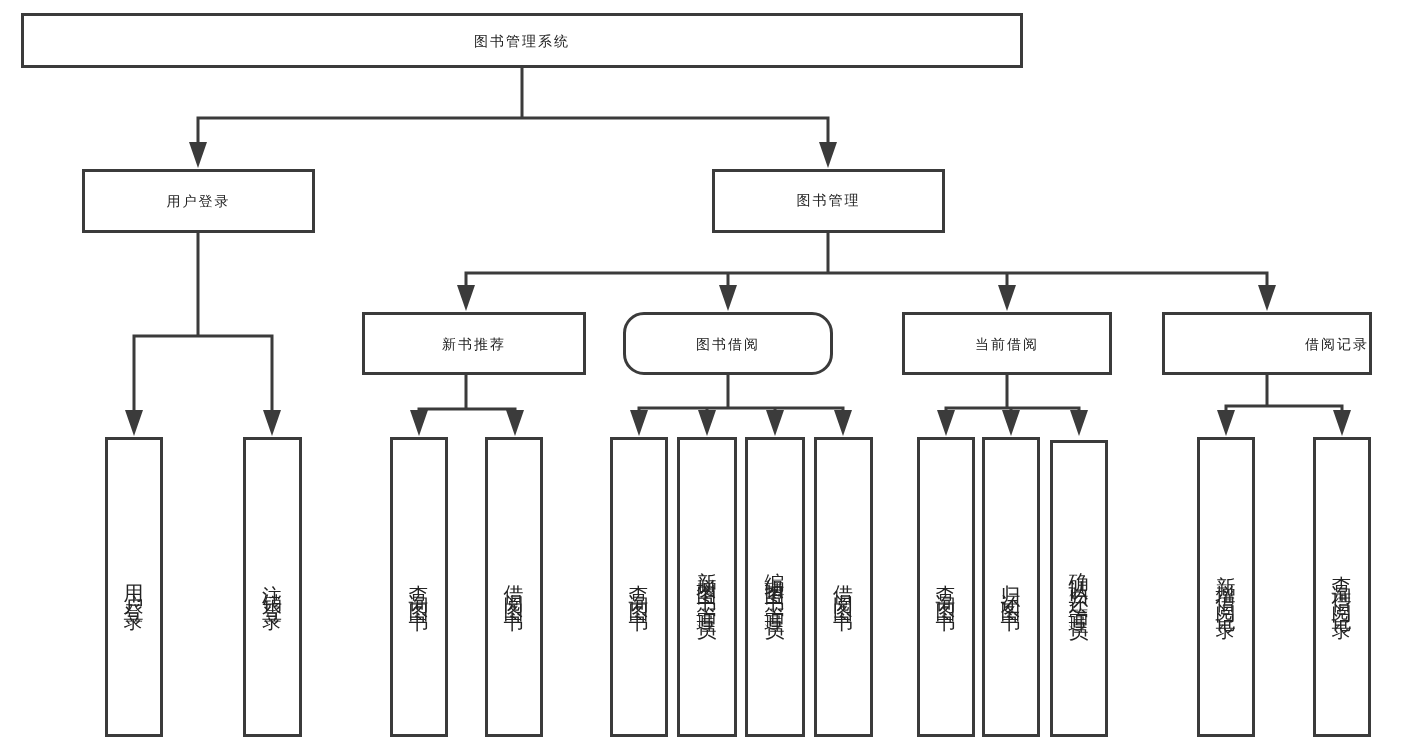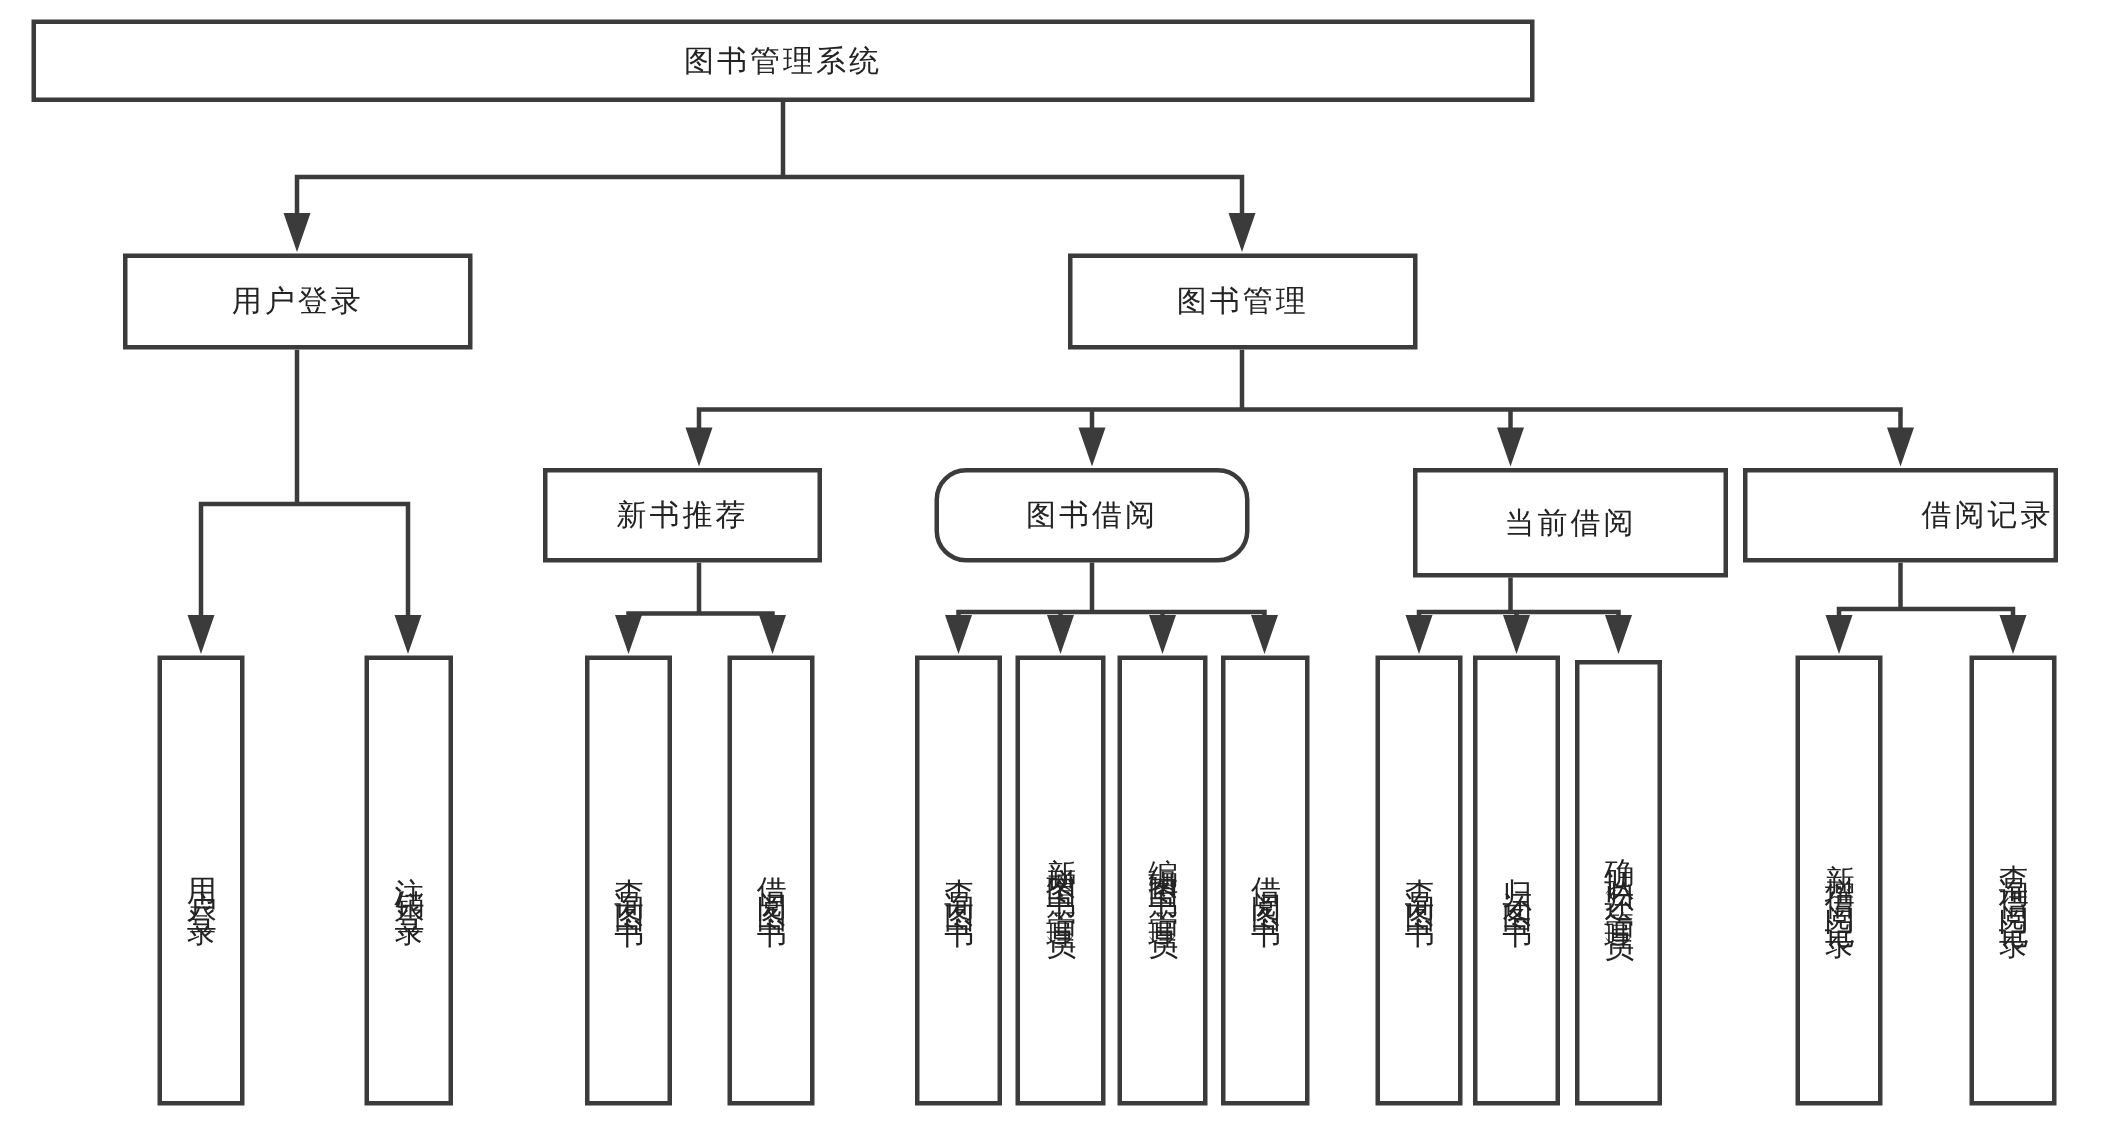--- a/index.html
+++ b/index.html
@@ -16,21 +16,21 @@
     box-sizing:border-box;
     background:#ffffff;
     border:3px solid #3b3b3b;
     display:flex;
     align-items:center;
     justify-content:center;
     color:#232323;
     z-index:2;
   }
   .node.h span{
-    font-size:20px;
+    font-size:14px;
     letter-spacing:2px;
     white-space:nowrap;
     line-height:1;
   }
   .node.vert span{
     writing-mode:vertical-lr;
     -webkit-writing-mode:vertical-lr;
     text-orientation:mixed;
     font-size:20px;
     letter-spacing:9px;
@@ -90,27 +90,27 @@
     <span>图书管理系统</span>
   </div>
 
   <div class="node h" style="left:82px;top:169px;width:233px;height:64px;">
     <span>用户登录</span>
   </div>
   <div class="node h" style="left:712px;top:169px;width:233px;height:64px;font-family:Liberation Serif, serif;">
     <span>图书管理</span>
   </div>
 
-  <div class="node h" style="left:362px;top:312px;width:186px;height:63px;text-align:right;">
+  <div class="node h" style="left:362px;top:312px;width:224px;height:63px;text-align:right;">
     <span>新书推荐</span>
   </div>
   <div class="node h" style="left:623px;top:312px;width:210px;height:63px;border-radius:21px;">
     <span>图书借阅</span>
   </div>
-  <div class="node h" style="left:902px;top:312px;width:210px;height:73px;margin-left:40px;">
+  <div class="node h" style="left:902px;top:312px;width:210px;height:63px;">
     <span>当前借阅</span>
   </div>
   <div class="node h" style="left:1162px;top:312px;width:210px;height:63px;justify-content:flex-end;">
     <span>借阅记录</span>
   </div>
 
   <div class="node vert" style="left:105px;top:437px;width:58px;height:300px;">
     <span>用户登录</span>
   </div>
   <div class="node vert" style="left:243px;top:437px;width:59px;height:300px;">

